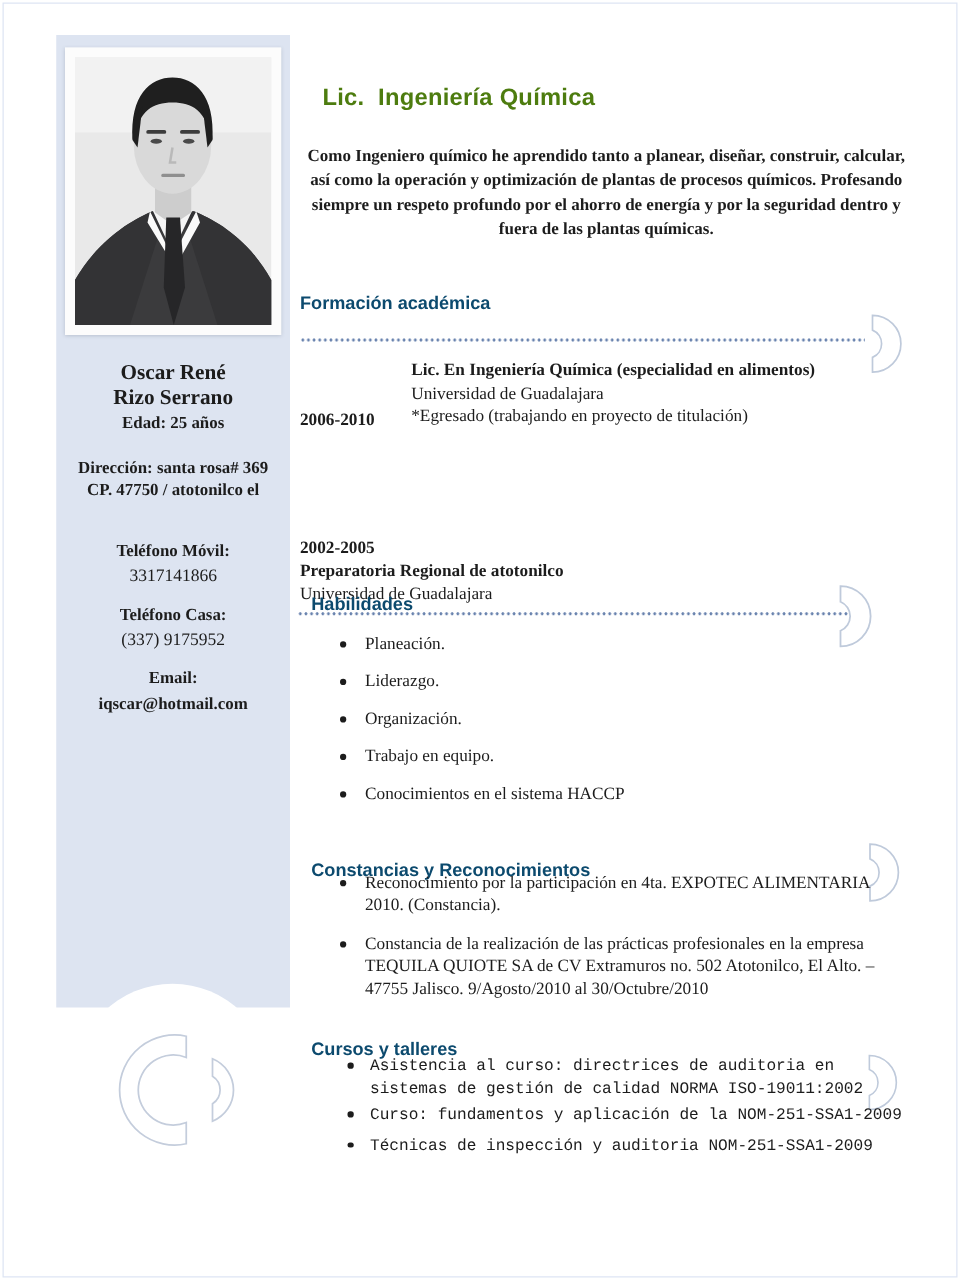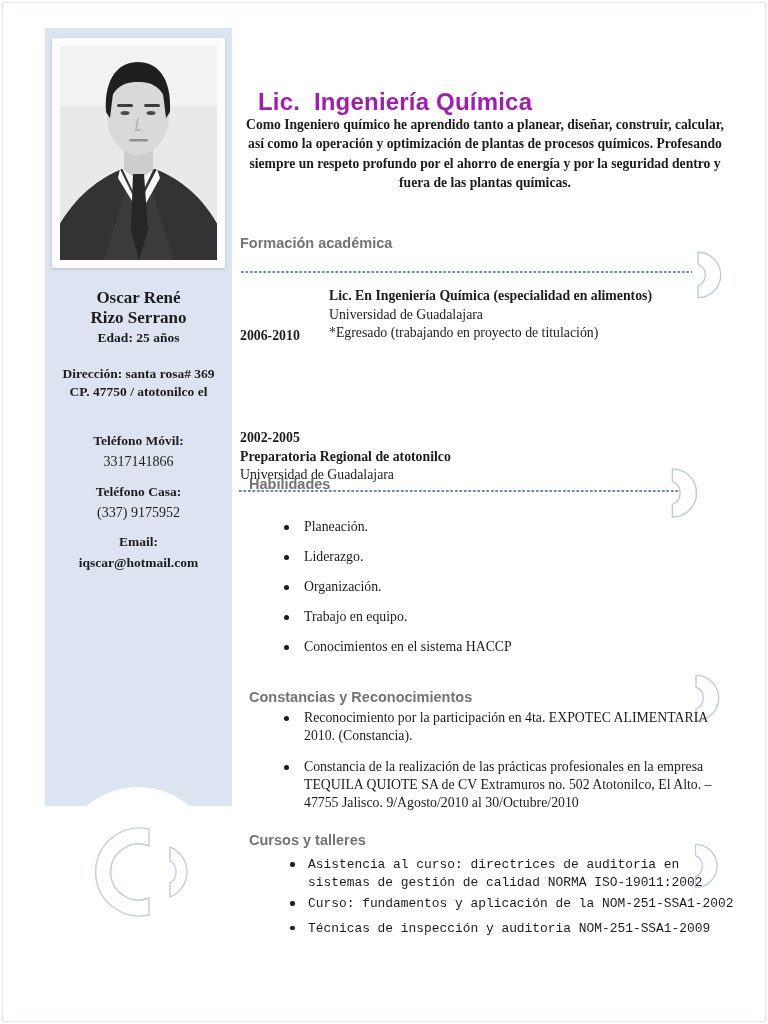--- a/index.html
+++ b/index.html
@@ -18,45 +18,45 @@
   .sb-name { top:260px; font-size:17px; font-weight:700; line-height:20px; }
   .sb-age  { top:302px; font-size:13.5px; font-weight:700; }
   .sb-addr { top:337px; font-size:13.5px; font-weight:700; line-height:18px; }
   .sb-label { font-size:13.5px; font-weight:700; line-height:18px; }
   .sb-value { font-size:14px; font-weight:400; line-height:18px; margin-top:3px; }
   .sb-tel1 { top:404px; } .sb-tel2 { top:455px; } .sb-email { top:505px; }
   .sb-email .sb-value { font-weight:700; font-size:13.5px; }
   .watermark { position:absolute; left:12px; top:757px; }
 
   
-  .doc-title { position:absolute; left:258px; top:72px; font-family:"Liberation Sans",sans-serif;
-               font-size:24px; font-weight:700; color:#a21caf; letter-spacing:.2px; }
+  .doc-title { position:absolute; left:258px; top:55px; font-family:"Liberation Sans",sans-serif;
+               font-size:19px; font-weight:700; color:#4d7c0f; letter-spacing:.2px; }
   .intro { position:absolute; left:246px; top:101px; width:478px; text-align:center;
            font-size:13.6px; font-weight:700; line-height:19.5px; }
 
   .sec-h { position:absolute; font-family:"Liberation Sans",sans-serif; font-weight:700;
-           font-size:14.5px; color:#737373; }
+           font-size:14.5px; color:#0c4a6e; }
   #sec-edu     { left:240px; top:223px; }
   #sec-skills  { left:249px; top:464px; }
   #sec-const   { left:249px; top:677px; }
   #sec-courses { left:249px; top:820px; }
 
   .dotted { position:absolute; height:4px; opacity:.85;
             background-image:radial-gradient(circle, #4f6da0 1px, rgba(79,109,160,0) 1.4px);
             background-size:4.5px 4px; background-position:0 50%; }
   #dot1 { left:240px; top:270px; width:452px; }
   #dot2 { left:238px; top:489px; width:458px; }
 
   .edu-item { position:absolute; left:240px; display:flex; font-size:13.8px; line-height:18.5px; }
   .edu-years { width:89px; font-weight:700; flex:none;margin-top:40px; }
   .edu-desc  { width:372px; }
   .edu-degree { font-weight:700; }
   #edu1 { top:287px; } #edu2 { top:389px;flex-direction:column; }
 
-  .blist { position:absolute; list-style:none; margin:12px; padding:0; }
+  .blist { position:absolute; list-style:none; margin:0; padding:0; }
   .blist li { position:relative; padding-left:28px; }
   .blist li::before { content:""; position:absolute; left:8px; top:7px; width:5px; height:5px;
                       border-radius:50%; background:#1c1c1c; }
   #skills-list { left:264px; top:506px; width:420px; font-size:13.8px; }
   #skills-list li { line-height:18px; margin-bottom:12px; }
   #const-list { left:264px; top:697px; width:452px; font-size:13.8px; }
   #const-list li { line-height:18px; margin-bottom:13px; }
   #courses-list { left:272px; top:844px; width:455px; font-family:"Liberation Sans",sans-serif;
                   font-size:12.9px; }
   #courses-list li { line-height:17.5px; padding-left:24px; margin-bottom:4px;font-family:Liberation Mono, monospace; }
@@ -196,18 +196,18 @@
       <li>Constancia de la realización de las prácticas profesionales en la empresa TEQUILA QUIOTE SA de CV Extramuros no. 502 Atotonilco, El Alto. – 47755 Jalisco. 9/Agosto/2010 al 30/Octubre/2010</li>
     </ul>
 
     <h2 class="sec-h" id="sec-courses">Cursos y talleres</h2>
     <svg class="arc" id="arc4" width="38" height="50" viewBox="0 0 44 56">
       <path d="M11,3 A25,25 0 0 1 11,53 L11,40 A13,13 0 0 0 11,16 Z" fill="#ffffff" stroke="#bfcadb" stroke-width="1.5"></path>
     </svg>
 
     <ul class="blist" id="courses-list">
       <li>Asistencia al curso: directrices de auditoria en sistemas de gestión de calidad NORMA ISO-19011:2002</li>
-      <li>Curso: fundamentos y aplicación de la NOM-251-SSA1-2002</li>
+      <li>Curso: fundamentos y aplicación de la NOM-251-SSA1-2009</li>
       <li>Técnicas de inspección y auditoria NOM-251-SSA1-2009</li>
     </ul>
 
   </main>
 </div>
 
 </body></html>

